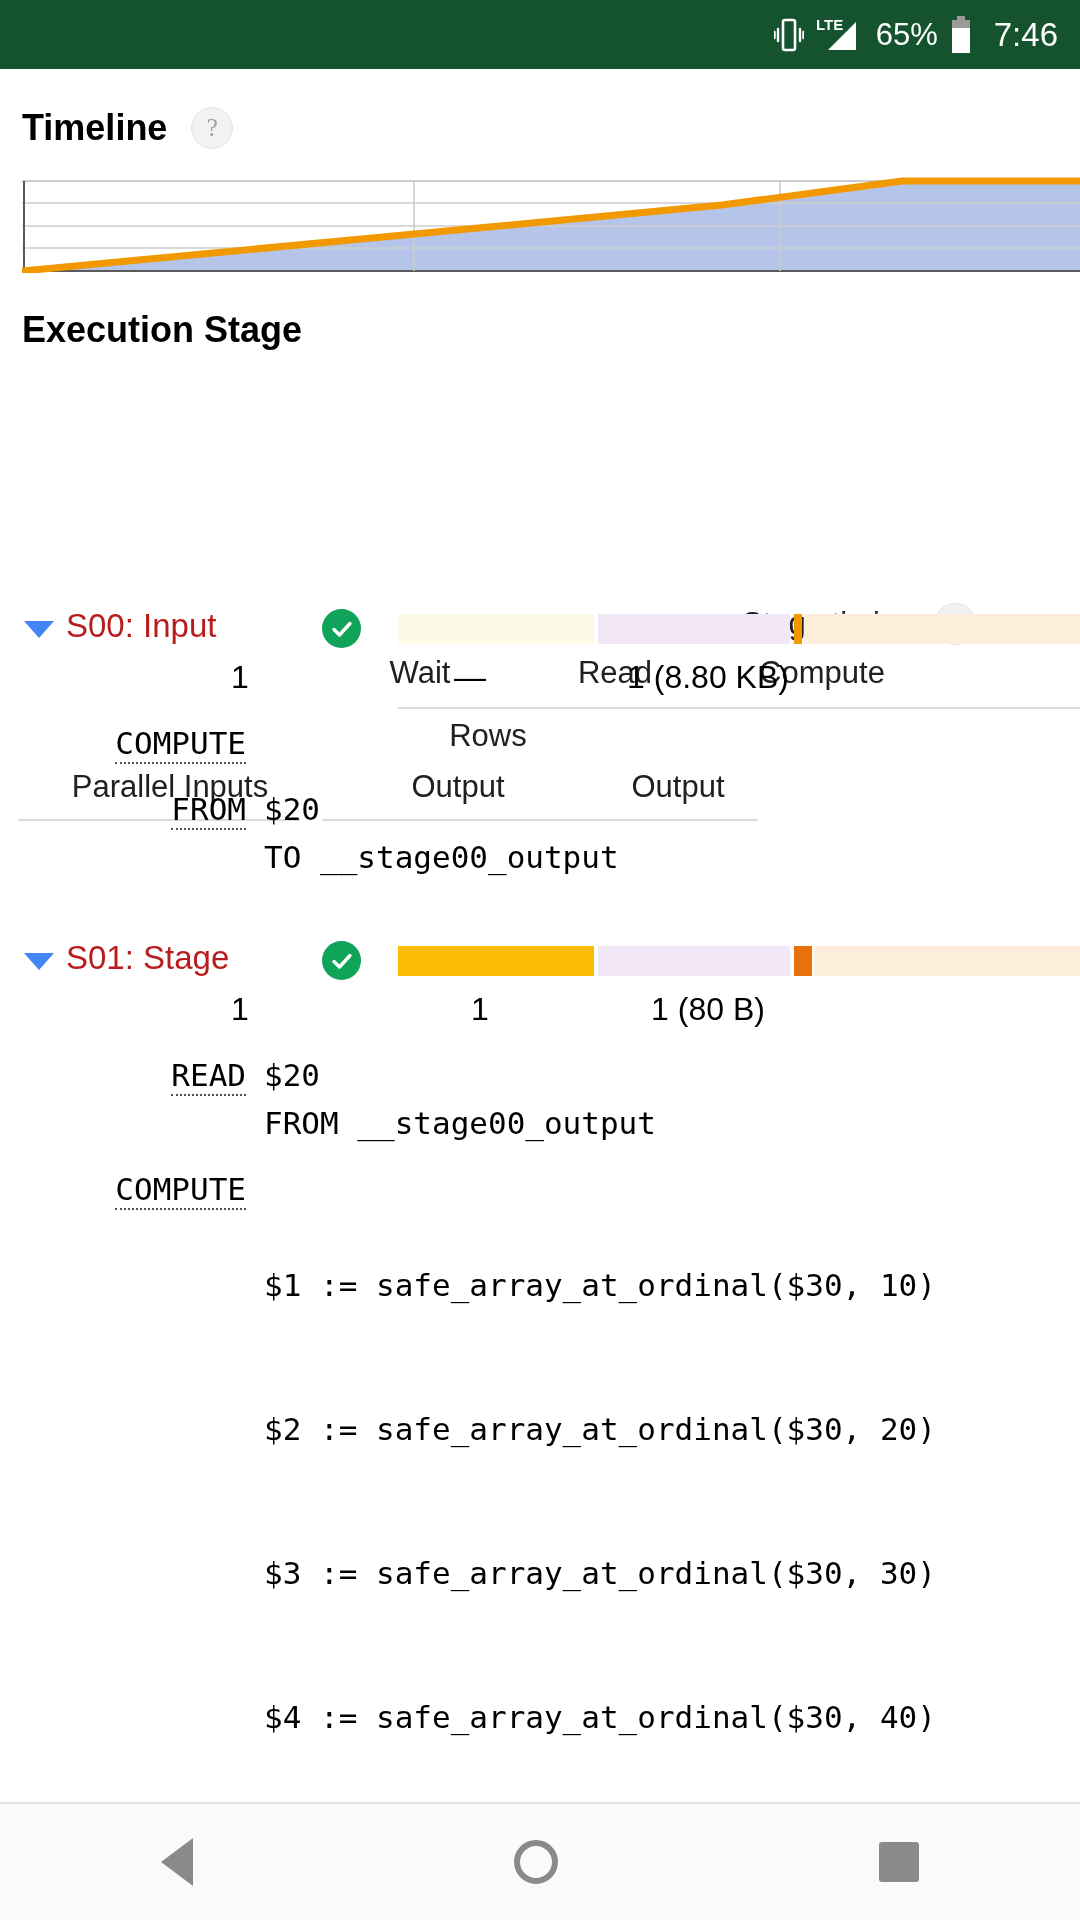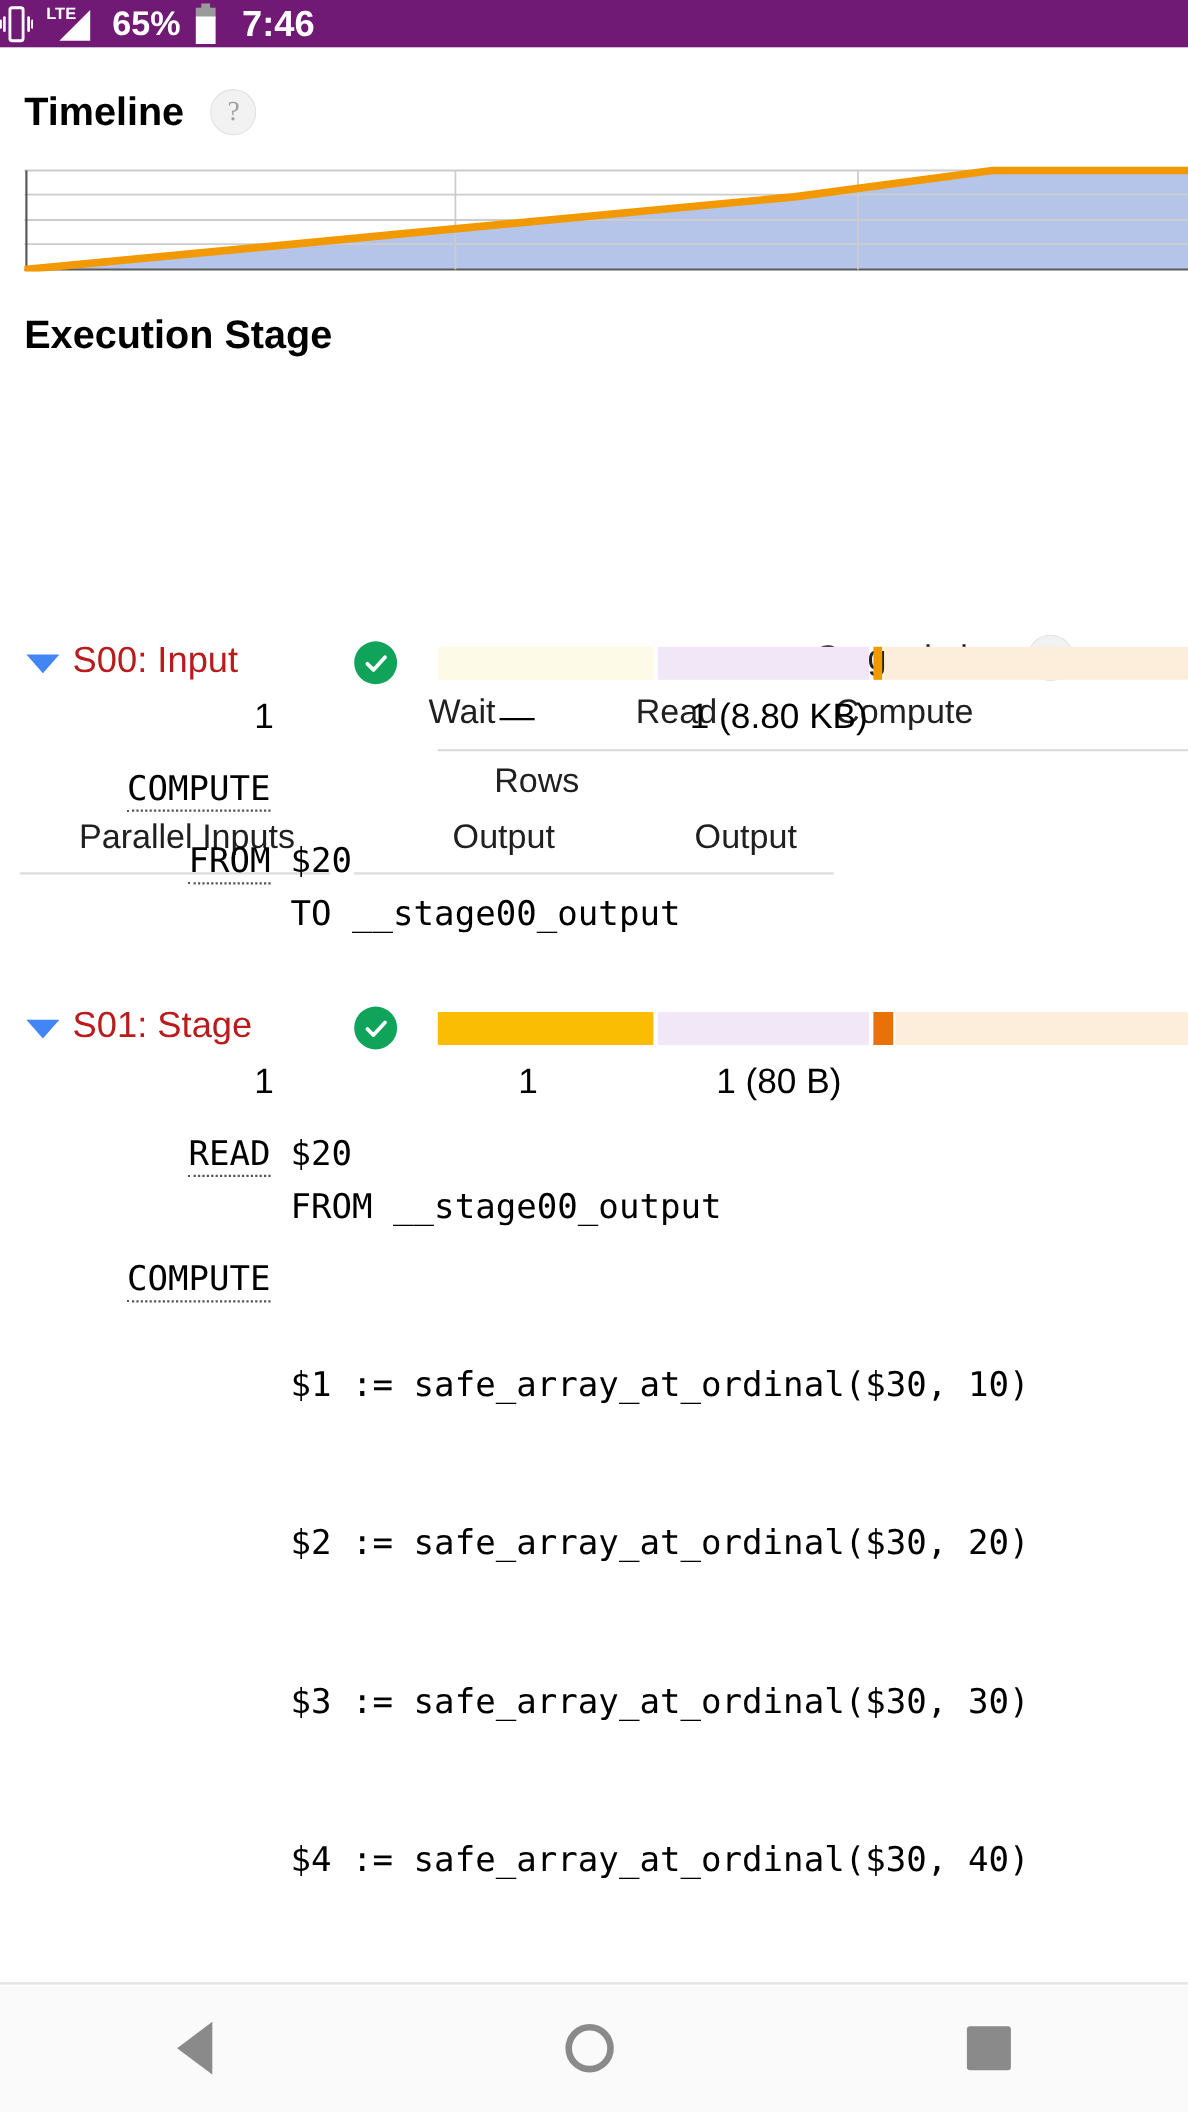--- a/index.html
+++ b/index.html
@@ -5,30 +5,30 @@
   * { box-sizing: border-box; margin: 0; padding: 0; }
   html, body {
     width: 1080px; height: 1920px;
     background: #ffffff;
     font-family: "Liberation Sans", sans-serif;
     overflow: hidden;
   }
 
   
   .statusbar {
-    height: 43px; width: 1080px;
-    background: #701a75;
-    display: flex; align-items: center; 
+    height: 69px; width: 1080px;
+    background: #14532d;
+    display: flex; align-items: center; justify-content: flex-end;
     padding-right: 22px;
     color: #ffffff;
   }
   .sb-group { display: flex; align-items: center; gap: 12px; }
   .sb-icon { display: flex; align-items: center; }
-  .sb-text { font-size: 31px; font-weight: 700; letter-spacing: 0px; }
-  .sb-time { font-size: 33px; font-weight: 700; margin-left: 10px; }
+  .sb-text { font-size: 31px; font-weight: 400; letter-spacing: 0px; }
+  .sb-time { font-size: 33px; font-weight: 400; margin-left: 10px; }
 
   
   .section-title {
     font-size: 36px; font-weight: 700; color: #000;
     display: flex; align-items: center; gap: 24px;
   }
   #timeline-header { padding: 38px 0 0 22px; }
   .help-badge {
     width: 42px; height: 42px; border-radius: 50%;
     background: #f2f2f2; border: 1px solid #e2e2e2;

